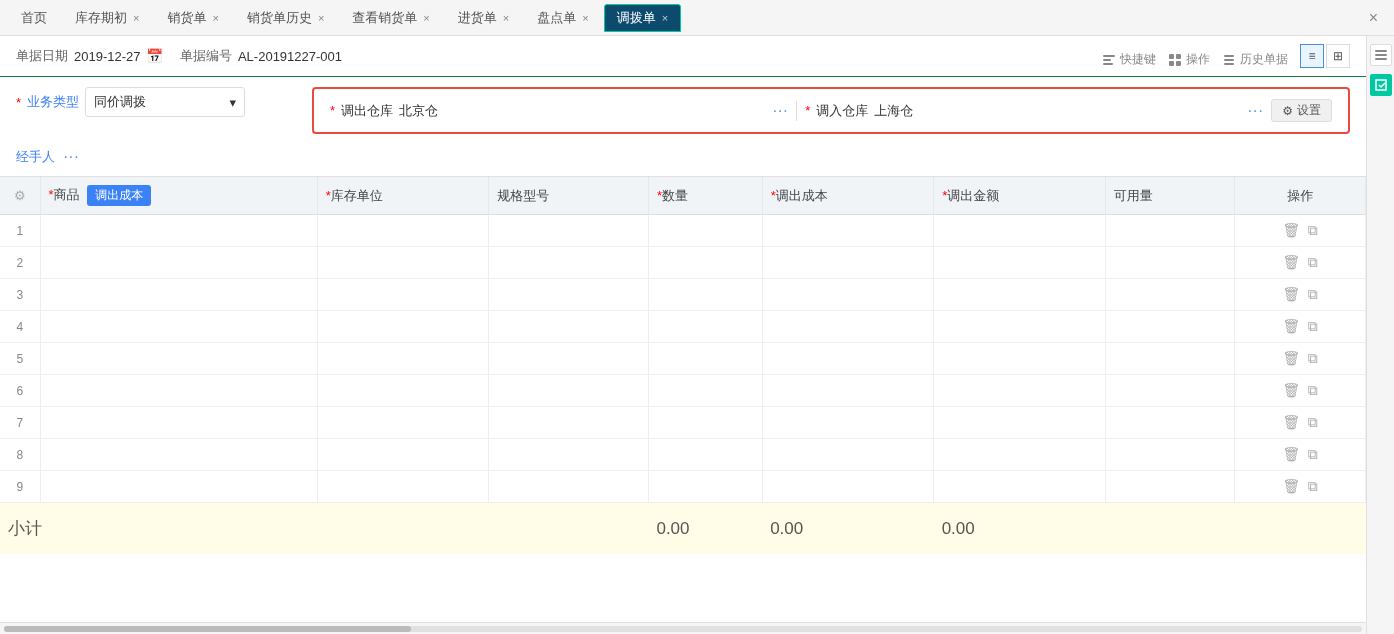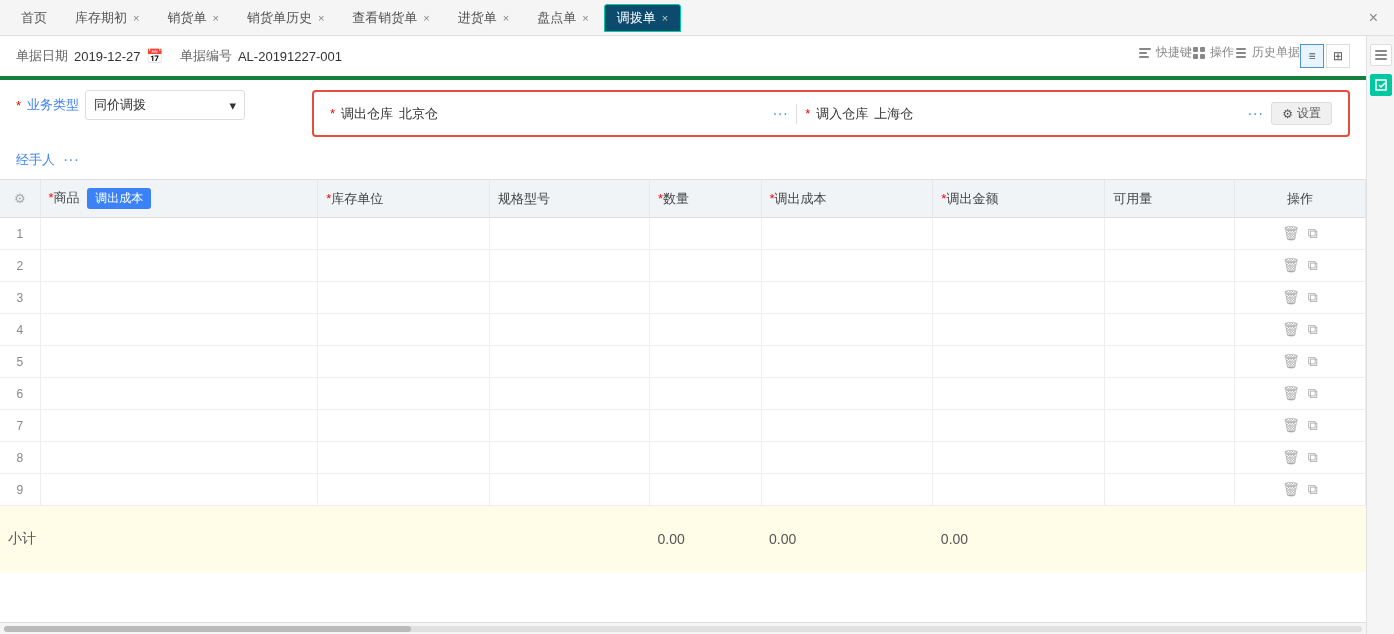--- a/index.html
+++ b/index.html
@@ -20,28 +20,28 @@
     }
     .tab .close-btn {
       margin-left: 6px; font-size: 11px; cursor: pointer; opacity: 0.7;
     }
     .tab-close-all {
       margin-left: auto; font-size: 16px; cursor: pointer; color: #888; padding: 0 8px;
     }
 
     
     .toolbar {
-      display: flex; align-items: center; padding: 8px 16px; border-bottom: 4px solid #15803d;
+      display: flex; align-items: center; padding: 8px 16px; border-bottom: 1px solid #15803d;
       gap: 16px; background: #fff;
     }
     .toolbar-group { display: flex; align-items: center; gap: 6px; }
     .toolbar-label { color: #666; font-size: 13px; }
     .toolbar-value { color: #333; font-size: 13px; }
     .toolbar-icon { color: #aaa; cursor: pointer; font-size: 14px; }
-    .toolbar-right { margin-left: auto; display: flex; align-items: flex-start; gap: 0; color: #888; font-size: 12px; cursor: pointer; }
+    .toolbar-right { margin-left: auto; display: flex; align-items: flex-end; gap: 12px; color: #888; font-size: 12px; cursor: pointer; }
     .toolbar-right span { display: flex; align-items: center; gap: 4px; }
     .toolbar-divider { display: flex; gap: 2px; }
     .toolbar-divider .icon-btn { width: 24px; height: 24px; border: 1px solid #ddd; background: #fff; cursor: pointer; display: flex; align-items: center; justify-content: center; color: #555; font-size: 12px; }
     .toolbar-divider .icon-btn.active { background: #e8f5ff; border-color: #4a90d9; }
 
     
     .form-area {
       display: flex; align-items: flex-start; padding: 10px 16px; gap: 16px; background: #fff;
     }
     .form-left { display: flex; align-items: center; gap: 8px; min-width: 280px; }
@@ -90,21 +90,21 @@
       border-right: 1px solid #e8e8e8; white-space: nowrap;
     }
     .data-table thead th:first-child { width: 40px; text-align: center; }
     .data-table thead th .req { color: red; }
     .data-table tbody tr { border-bottom: 1px solid #eee; }
     .data-table tbody td {
       padding: 6px 8px; border-right: 1px solid #eee; height: 32px; color: #333;
     }
     .data-table tbody td:first-child { text-align: center; color: #888; font-size: 12px; }
     .data-table tfoot tr { background: #fffde7; border-top: 1px solid #ddd; }
-    .data-table tfoot td { padding: 24px 8px; font-size: 14px; color: #555; }
+    .data-table tfoot td { padding: 14px 8px; font-size: 17px; color: #555; }
 
     .scan-btn {
       background: #3b82f6; color: #fff; border: none; border-radius: 3px;
       padding: 2px 8px; font-size: 12px; cursor: pointer; margin-left: 4px;
     }
 
     .op-icon { color: #aaa; cursor: pointer; font-size: 14px; margin: 0 2px; }
 
     .th-gear { color: #aaa; cursor: pointer; }
 

